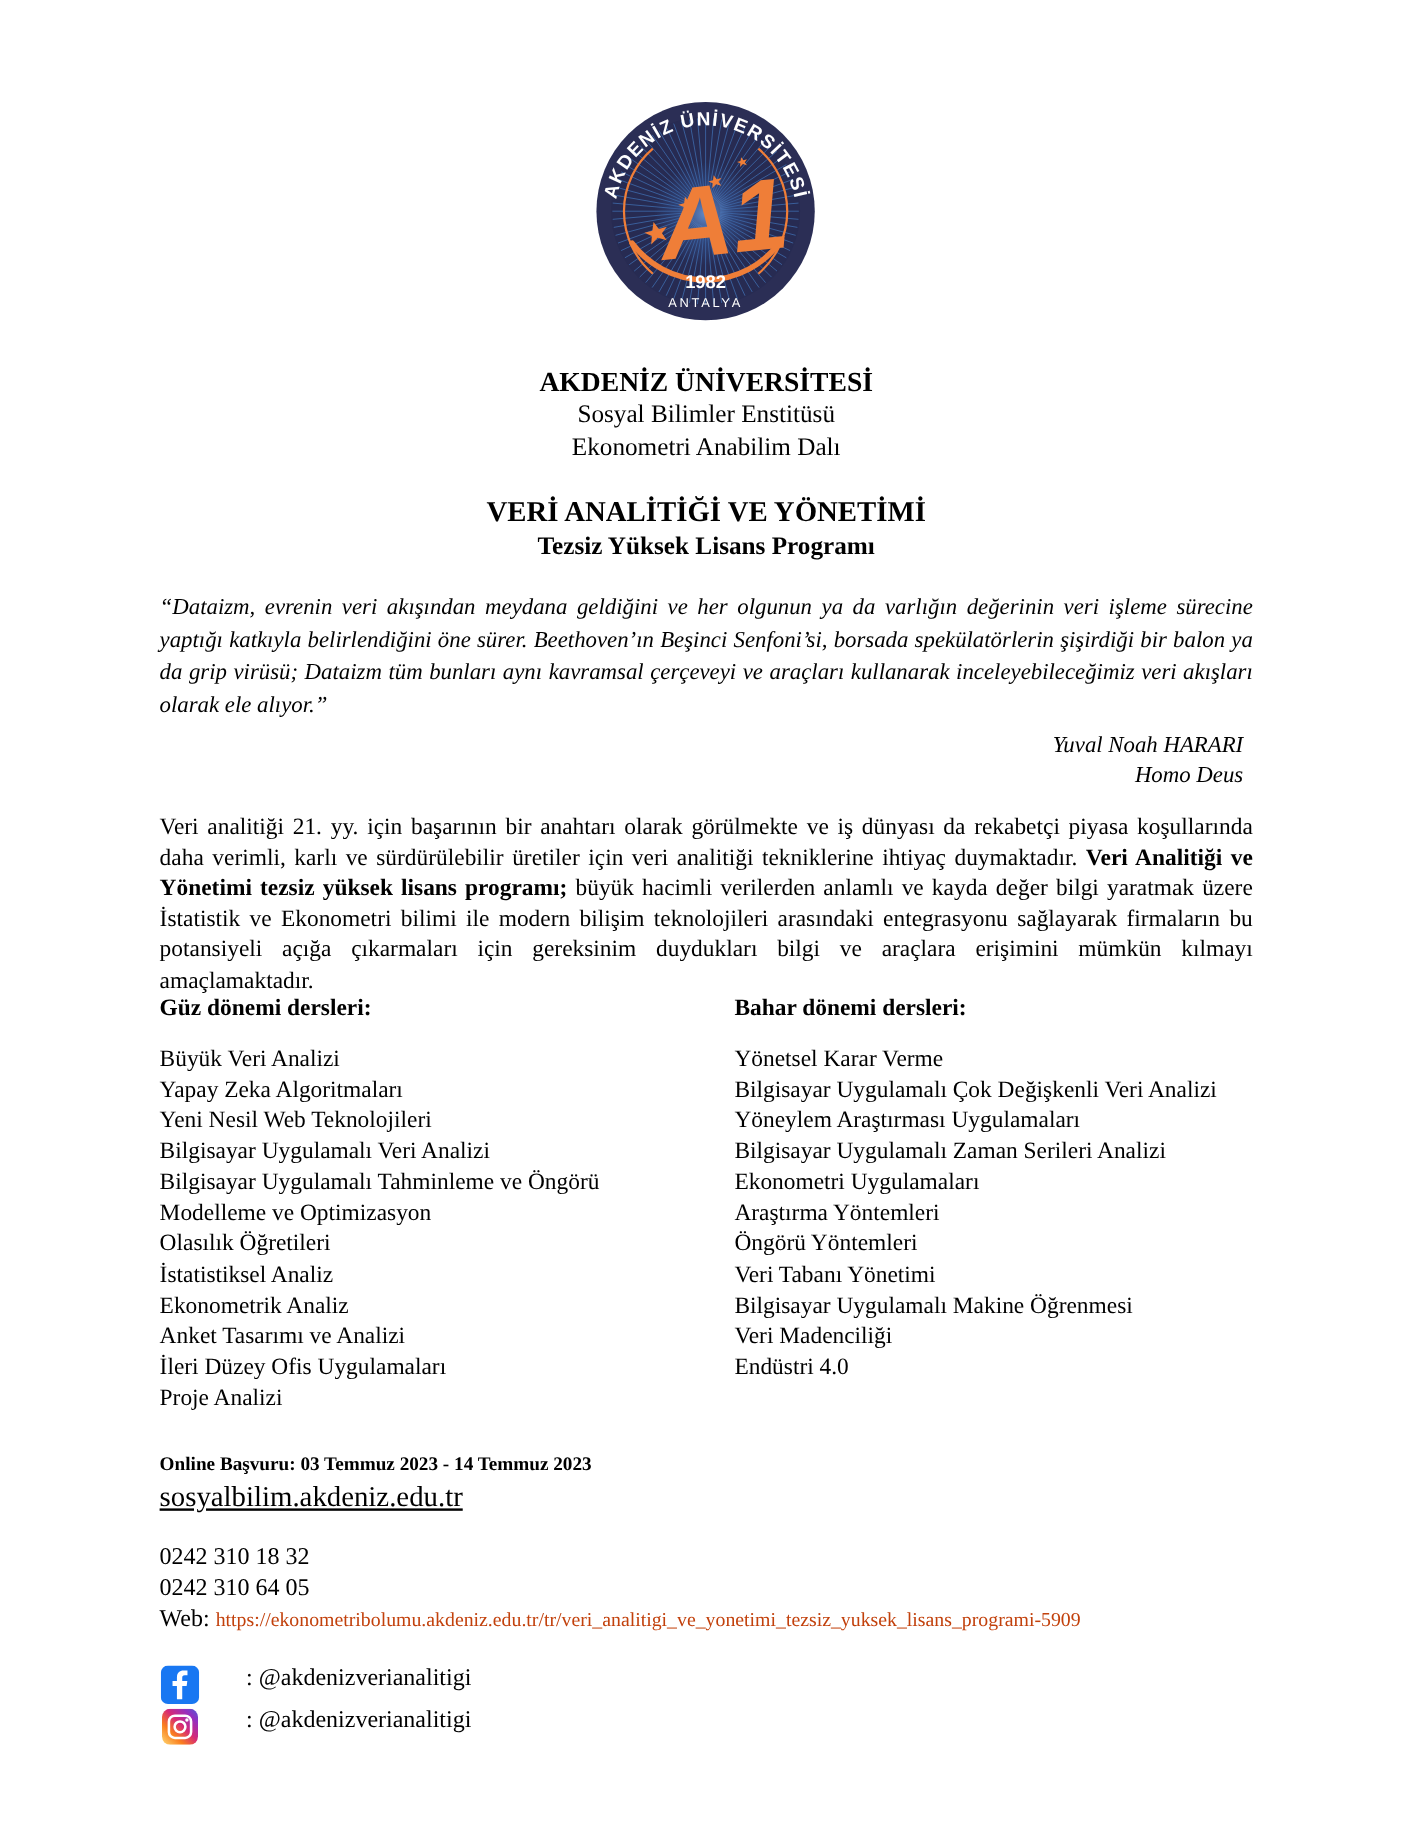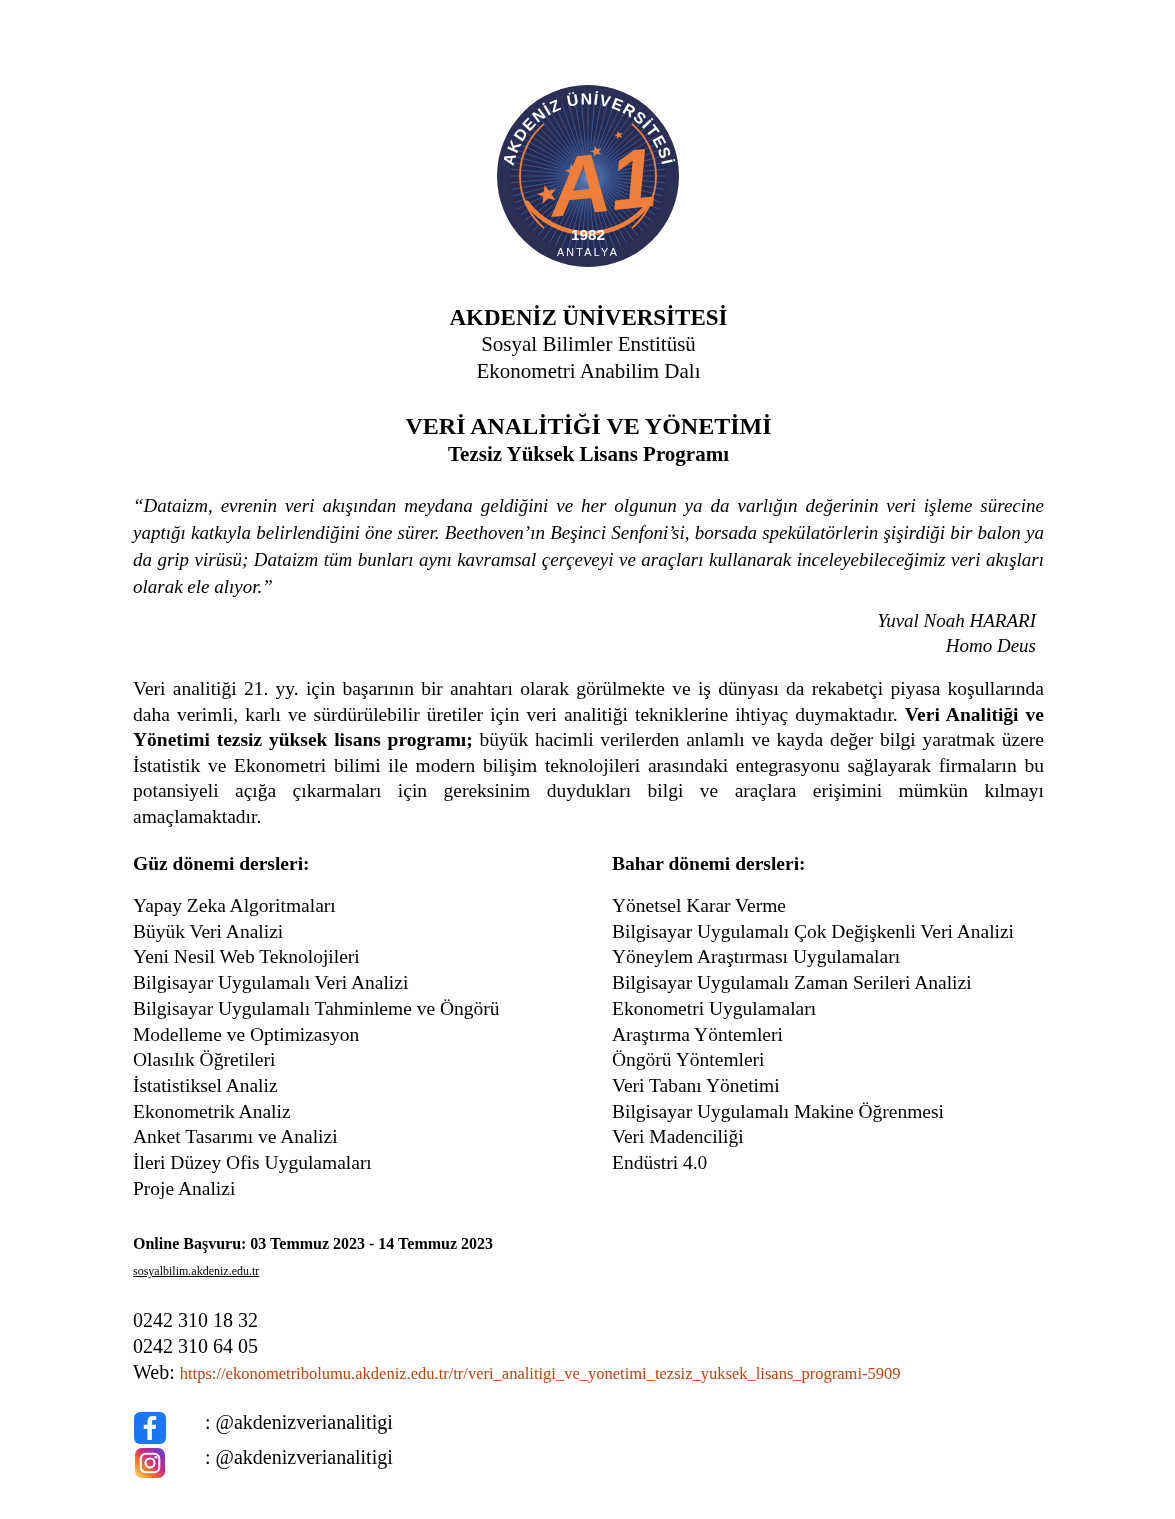--- a/index.html
+++ b/index.html
@@ -24,29 +24,29 @@
   .prog-block { text-align:center; margin-top:27px; line-height:28px; }
   .prog-title { font-size:24px; font-weight:bold; }
   .prog-subtitle { font-size:21px; font-weight:bold; }
 
   .quote { margin-top:24px; font-style:italic; font-size:19px; line-height:27px; text-align:justify; }
   .quote-attrib { text-align:right; font-style:italic; font-size:19px; line-height:25px; padding-right:8px; margin-top:8px; }
 
   .intro { margin-top:18px; font-size:19.5px; line-height:25.5px; text-align:justify; }
   .intro b { font-weight:bold; }
 
-  .courses { display:flex; margin-top:24px; }
+  .courses { display:flex; }
   .course-col-fall { width:479px; flex:0 0 479px; }
   .course-col-spring { flex:1; }
   .course-heading { font-size:19.5px; font-weight:bold; margin-bottom:18px; }
   .course-item { font-size:19.5px; line-height:25.7px; }
 
   .apply-block { margin-top:30px; }
   .apply-label { font-size:16px; font-weight:bold; line-height:26px; }
-  .apply-link { font-size:12px; line-height:28px; text-decoration:underline; color:#000; display:inline-block; }
+  .apply-link { font-size:24px; line-height:28px; text-decoration:underline; color:#000; display:inline-block; }
 
   .contact-block { margin-top:22px; font-size:20px; line-height:26px; }
   .contact-label { font-weight:bold; text-decoration:underline; }
   .web-line { white-space:nowrap; }
   .web-url { font-size:16.5px; color:#c2410c; text-decoration:none; }
 
   .social-block { margin-top:24px; }
   .social-row { display:flex; align-items:flex-start; height:35px; }
   .social-icon { width:34px; height:34px; display:flex; align-items:center; justify-content:center; }
   .social-handle { margin-left:38px; font-size:20px; }
@@ -185,22 +185,22 @@
       <div>Yuval Noah HARARI</div>
       <div>Homo Deus</div>
     </div>
 
     <p class="intro"><span>Veri analitiği 21. yy. için başarının bir anahtarı olarak görülmekte ve iş dünyası da rekabetçi piyasa koşullarında daha verimli, karlı ve sürdürülebilir üretiler için veri analitiği tekniklerine ihtiyaç duymaktadır. </span><b>Veri Analitiği ve Yönetimi tezsiz yüksek lisans programı;</b><span> büyük hacimli verilerden anlamlı ve kayda değer bilgi yaratmak üzere İstatistik ve Ekonometri bilimi ile modern bilişim teknolojileri arasındaki entegrasyonu sağlayarak firmaların bu potansiyeli açığa çıkarmaları için gereksinim duydukları bilgi ve araçlara erişimini mümkün kılmayı amaçlamaktadır.</span></p>
 
     <div class="courses">
       <div class="course-col-fall">
         <div class="course-heading">Güz dönemi dersleri:</div>
         <div>
+            <div class="course-item">Büyük Veri Analizi</div>
             <div class="course-item">Yapay Zeka Algoritmaları</div>
-            <div class="course-item">Büyük Veri Analizi</div>
             <div class="course-item">Yeni Nesil Web Teknolojileri</div>
             <div class="course-item">Bilgisayar Uygulamalı Veri Analizi</div>
             <div class="course-item">Bilgisayar Uygulamalı Tahminleme ve Öngörü</div>
             <div class="course-item">Modelleme ve Optimizasyon</div>
             <div class="course-item">Olasılık Öğretileri</div>
             <div class="course-item">İstatistiksel Analiz</div>
             <div class="course-item">Ekonometrik Analiz</div>
             <div class="course-item">Anket Tasarımı ve Analizi</div>
             <div class="course-item">İleri Düzey Ofis Uygulamaları</div>
             <div class="course-item">Proje Analizi</div>

